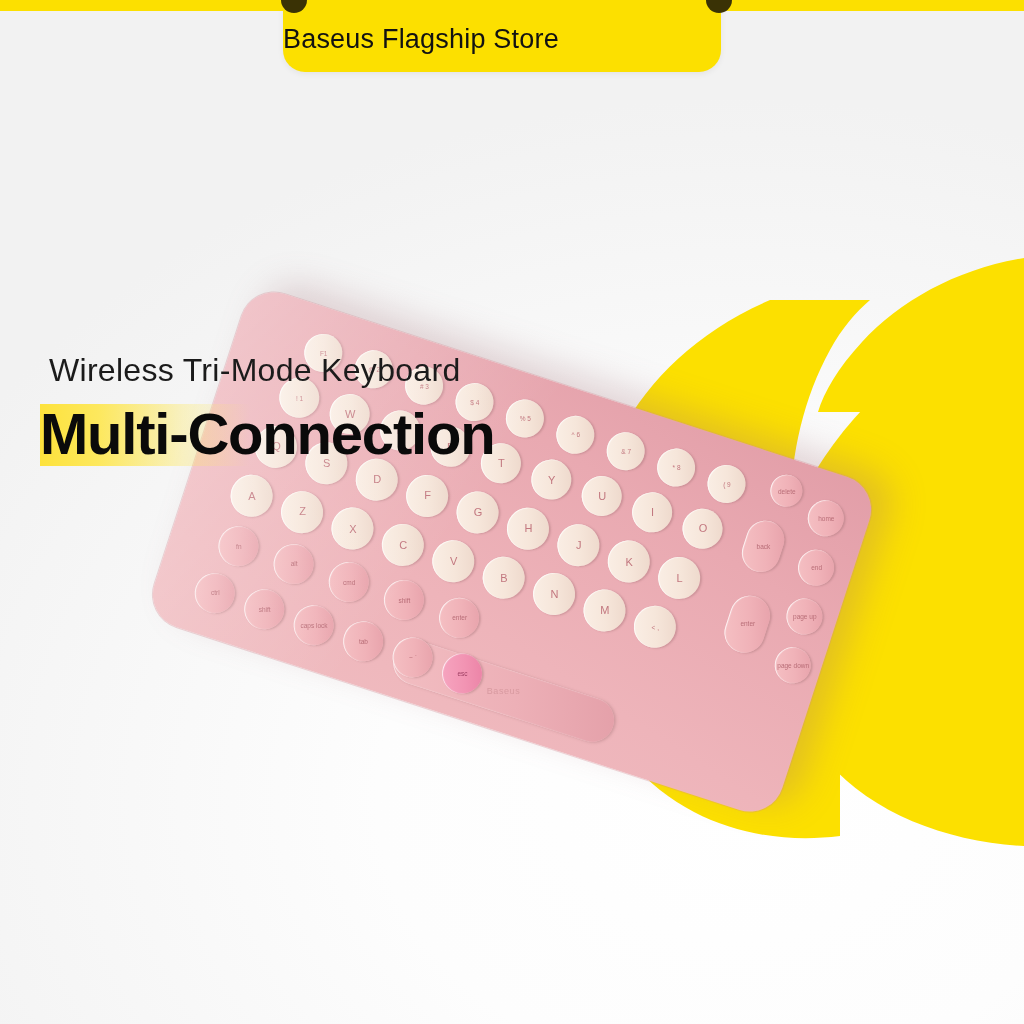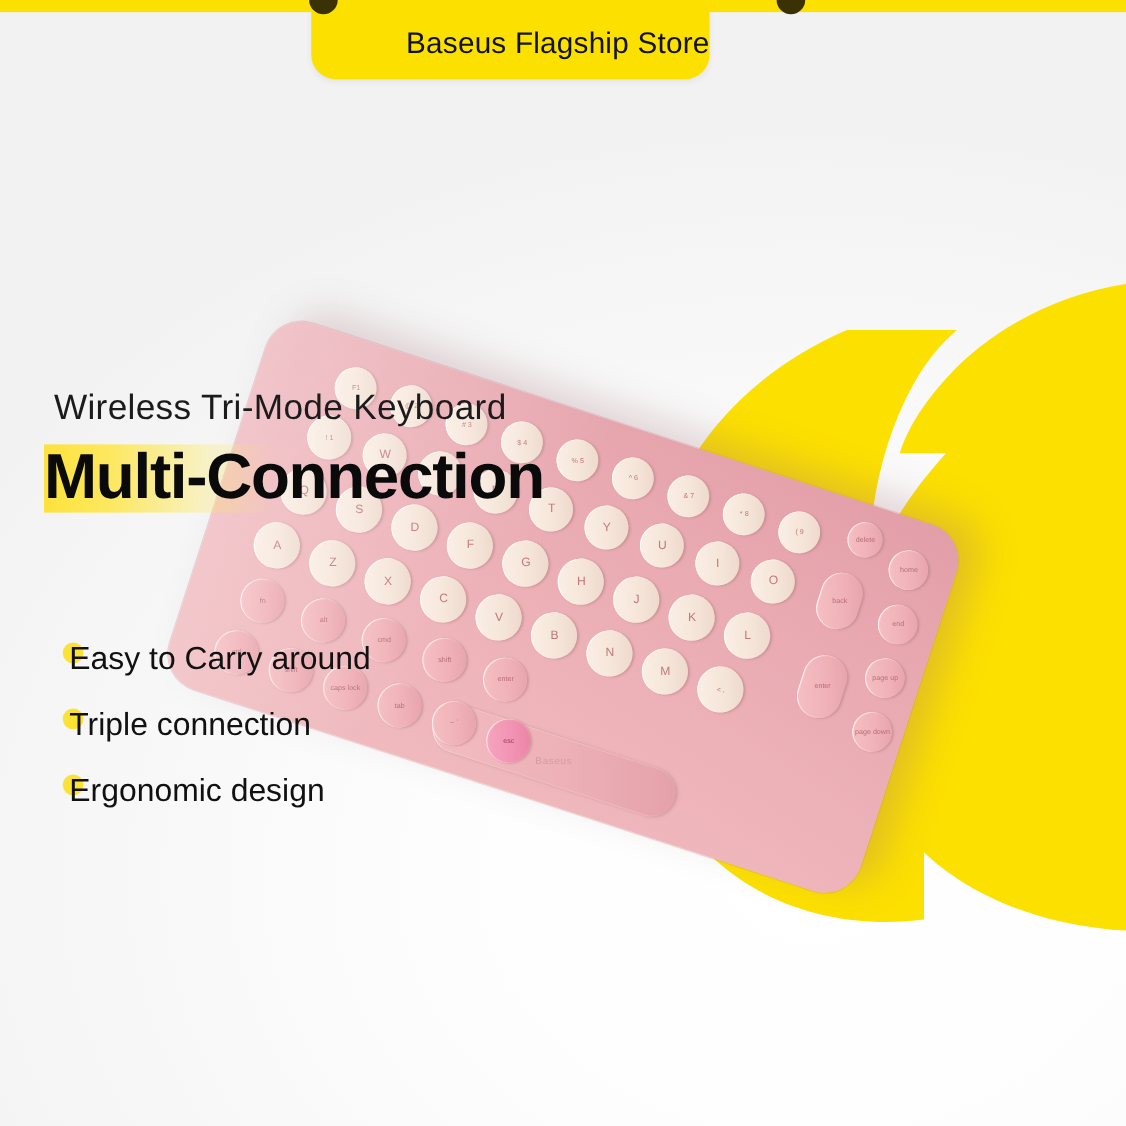--- a/index.html
+++ b/index.html
@@ -15,25 +15,25 @@
       linear-gradient(135deg,#eeeeee 0%,#f7f7f7 45%,#fbfbfb 100%);
   }
   #deco-layer{position:absolute;inset:0;overflow:hidden;}
 
   
   #top-strip{
     position:absolute;left:0;top:0;width:1024px;height:11px;
     background:#FCE000;z-index:40;
   }
   #store-tab{
-    position:absolute;left:283px;top:0;width:362px;height:72px;
+    position:absolute;left:283px;top:0;width:438px;height:72px;
     background:#FCE000;
     border-radius:0 0 22px 22px;
     z-index:38;
-    display:flex;align-items:center;justify-content:flex-end;
+    display:flex;align-items:center;justify-content:flex-start;
     box-shadow:0 2px 6px rgba(0,0,0,0.06);
   }
   #store-tab-label{
     font-size:27px;color:#121212;letter-spacing:.2px;
     margin-top:6px;white-space:nowrap;
   }
   .notch{
     position:absolute;top:0;width:26px;height:13px;
     background:#3a3205;border-radius:0 0 14px 14px;z-index:45;
   }
@@ -339,28 +339,14 @@
   <div class="notch" id="notch-right"></div>
 
   <div id="text-block">
     <div id="subtitle">Wireless Tri-Mode Keyboard</div>
     <div id="headline-wrap">
       <div id="headline-highlight"></div>
       <div id="headline">Multi-Connection</div>
     </div>
   </div>
 
-  <div id="features">
-    <div class="feature">
-      <span class="feature-dot"></span>
-      <span class="feature-label">Easy to Carry around</span>
-    </div>
-    <div class="feature">
-      <span class="feature-dot"></span>
-      <span class="feature-label">Triple connection</span>
-    </div>
-    <div class="feature">
-      <span class="feature-dot"></span>
-      <span class="feature-label">Ergonomic design</span>
-    </div>
-  </div>
 
 </div>
 
 </body></html>

